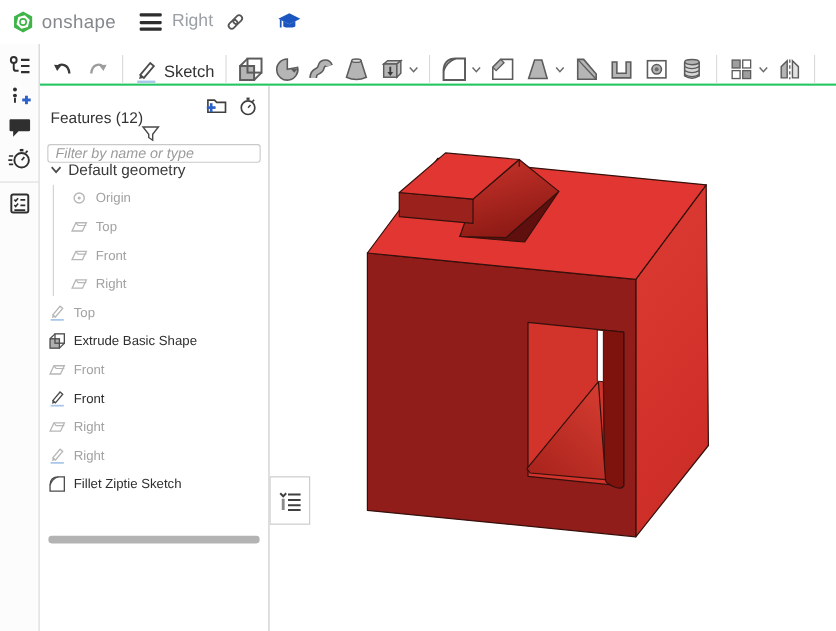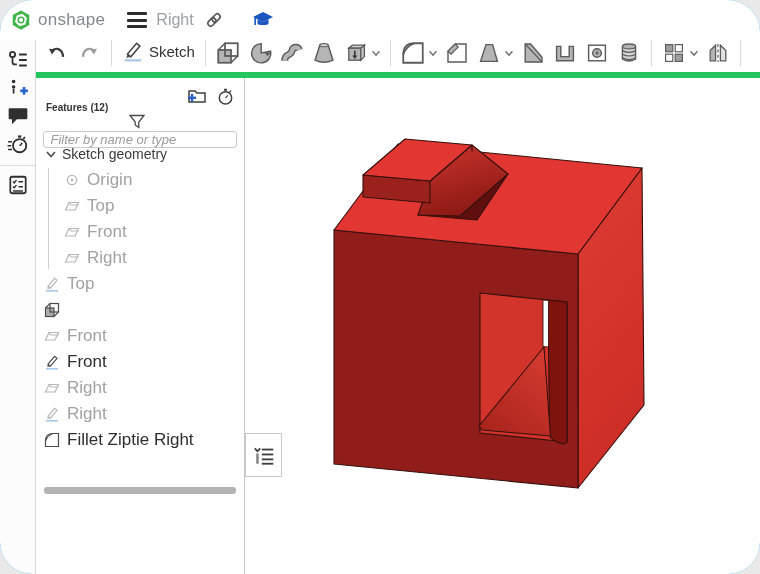--- a/index.html
+++ b/index.html
@@ -1,58 +1,58 @@
 <!DOCTYPE html>
 <html><head>
 <meta charset="utf-8">
 <style>
   html,body{margin:0;padding:0;background:#e9e9e9;}
   .app{position:relative;width:760px;height:574px;background:#0ea5e9;overflow:hidden;
-       font-family:"Liberation Sans","DejaVu Sans",sans-serif;border-radius:32px;-webkit-font-smoothing:antialiased;}
+       font-family:"Liberation Sans","DejaVu Sans",sans-serif;-webkit-font-smoothing:antialiased;}
   
   .topbar{position:absolute;left:0;top:0;width:760px;height:40px;background:#fff;
           display:flex;align-items:center;}
   .logo{margin-left:10px;width:22px;height:22px;flex:0 0 auto;}
   .logo-text{margin-left:6px;font-size:17px;color:#84888c;letter-spacing:.3px;}
   .hamburger{margin-left:22px;width:20px;height:16px;display:flex;flex-direction:column;justify-content:space-between;cursor:pointer;}
   .hamburger div{height:3px;background:#2d2d2d;border-radius:1px;}
   .doc-title{margin-left:12px;font-size:19px;font-weight:bold;color:#1f1f1f;white-space:nowrap;}
   .branch{margin-left:9px;font-size:16px;color:#9aa0a6;}
   .linkicon{margin-left:10px;width:20px;height:20px;cursor:pointer;}
   .eduicon{margin-left:28px;width:22px;height:20px;}
   
   .toolbar{position:absolute;left:36px;top:40px;width:724px;height:38px;background:#fff;
-           border-bottom:6px solid #22c55e;display:flex;align-items:flex-start;box-sizing:border-box;}
+           border-bottom:2px solid #22c55e;display:flex;align-items:flex-end;box-sizing:border-box;}
   .tbtn{width:26px;height:26px;display:flex;align-items:center;justify-content:center;margin:0 3px;cursor:pointer;flex:0 0 auto;}
   .tdiv{width:1px;height:26px;background:#d9d9d9;margin:0 6px;flex:0 0 auto;}
   .sketch-btn{display:flex;align-items:center;margin:0 4px;cursor:pointer;}
   .sketch-label{font-size:15px;color:#333;margin-left:5px;}
   .chev{width:12px;height:26px;display:flex;align-items:center;justify-content:center;margin-left:-2px;margin-right:2px;cursor:pointer;}
   
   .rail{position:absolute;left:0;top:40px;width:36px;height:534px;background:#fcfcfc;
         border-right:1px solid #d9d9d9;box-sizing:border-box;display:flex;flex-direction:column;align-items:center;padding-top:9px;}
   .rail .ric{width:22px;height:22px;margin-bottom:6px;display:flex;align-items:center;justify-content:center;cursor:pointer;}
   .rail .rdiv{width:36px;height:1px;background:#dcdcdc;margin:4px 0 8px 0;}
   
   .panel{position:absolute;left:36px;top:78px;width:209px;height:496px;background:#fff;
          border-right:1px solid #c8c8c8;box-sizing:border-box;}
   .panel-head{position:absolute;left:10px;right:8px;top:8px;height:20px;display:flex;align-items:center;}
-  .panel-title{font-size:10px;font-weight:bold;color:#333;flex:1 1 auto;margin-top:22px;}
+  .panel-title{font-size:14px;font-weight:normal;color:#333;flex:1 1 auto;margin-top:22px;}
   .ph-ic{width:22px;height:20px;display:flex;align-items:center;justify-content:center;cursor:pointer;margin-left:6px;}
   .filter-row{position:absolute;left:8px;right:9px;top:35px;height:26px;display:flex;align-items:center;flex-direction:column;}
   .funnel{width:18px;height:18px;margin-right:5px;flex:0 0 auto;cursor:pointer;}
   .filter-input{flex:1 1 auto;height:24px;border:1px solid #c9c9c9;border-radius:3px;font-style:italic;
         font-size:13px;color:#555;padding:0 7px;outline:none;box-sizing:border-box;font-family:"Liberation Sans","DejaVu Sans",sans-serif;}
   .filter-input::placeholder{color:#9b9b9b;}
   .tree{position:absolute;left:0;top:63px;right:1px;}
   .trow{height:26px;display:flex;align-items:center;padding-left:8px;cursor:pointer;}
   .trow .ti{width:16px;height:16px;margin-right:7px;flex:0 0 auto;}
   .trow .tw{width:14px;height:14px;margin-right:4px;flex:0 0 auto;}
   .trow.child{padding-left:28px;}
-  .tlabel{font-size:17px;color:#2e2e2e;white-space:nowrap;}
+  .tlabel{font-size:12px;color:#2e2e2e;white-space:nowrap;}
   .muted .tlabel{color:#a2a2a2;}
   .ic-dark{color:#4c4c4c;}
   .ic-mut{color:#b7b7b7;}
   .connector{position:absolute;left:12px;top:90px;width:1px;height:101px;background:#cfcfcf;}
   .hscroll{position:absolute;left:8px;top:409px;width:192px;height:7px;background:#b3b3b3;border-radius:3px;cursor:pointer;}
   
   .list-tab{position:absolute;left:245px;top:433px;width:37px;height:44px;background:#fff;
             border:1px solid #c8c8c8;box-sizing:border-box;z-index:5;display:flex;align-items:center;justify-content:center;cursor:pointer;}
   
   .canvas{position:absolute;left:245px;top:78px;width:515px;height:496px;background:#fff;}
@@ -329,21 +329,21 @@
       <input class="filter-input" type="text" placeholder="Filter by name or type" style="">
     </div>
 
     <div class="connector"></div>
 
     <div class="tree">
       <div class="trow">
         <svg class="tw ic-dark" viewBox="0 0 14 14">
             <use href="#i-chevdown"></use>
           </svg>
-        <span class="tlabel" style="font-size:14px;color:#3a3a3a">Sketch geometry</span>
+        <span class="tlabel" style="font-size:14px;color:#3a3a3a">Default geometry</span>
       </div>
       <div class="trow child muted">
         <svg class="ti ic-mut" viewBox="0 0 16 16">
             <use href="#i-origin"></use>
           </svg>
         <span class="tlabel">Origin</span>
       </div>
       <div class="trow child muted">
         <svg class="ti ic-mut" viewBox="0 0 16 16">
             <use href="#i-plane"></use>
@@ -365,20 +365,21 @@
       <div class="trow muted">
         <svg class="ti ic-mut" viewBox="0 0 16 16">
             <use href="#i-sketch"></use>
           </svg>
         <span class="tlabel">Top</span>
       </div>
       <div class="trow">
         <svg class="ti ic-dark" viewBox="0 0 16 16">
             <use href="#i-extrude"></use>
           </svg>
+        <span class="tlabel">Extrude Basic Shape</span>
       </div>
       <div class="trow muted">
         <svg class="ti ic-mut" viewBox="0 0 16 16">
             <use href="#i-plane"></use>
           </svg>
         <span class="tlabel">Front</span>
       </div>
       <div class="trow">
         <svg class="ti ic-dark" viewBox="0 0 16 16">
             <use href="#i-sketch"></use>
@@ -394,21 +395,21 @@
       <div class="trow muted">
         <svg class="ti ic-mut" viewBox="0 0 16 16">
             <use href="#i-sketch"></use>
           </svg>
         <span class="tlabel">Right</span>
       </div>
       <div class="trow">
         <svg class="ti ic-dark" viewBox="0 0 16 16">
             <use href="#i-fillet"></use>
           </svg>
-        <span class="tlabel">Fillet Ziptie Right</span>
+        <span class="tlabel">Fillet Ziptie Sketch</span>
       </div>
     </div>
 
     <div class="hscroll"></div>
   </div>
 
   <div class="list-tab">
     <svg width="24" height="24" viewBox="0 0 22 22">
       <polyline points="2.5,5 5,7.5 7.5,5" fill="none" stroke="#3f3f3f" stroke-width="1.6"></polyline>
       <line x1="5" y1="9.5" x2="5" y2="19" stroke="#8a8a8a" stroke-width="2.4"></line>

